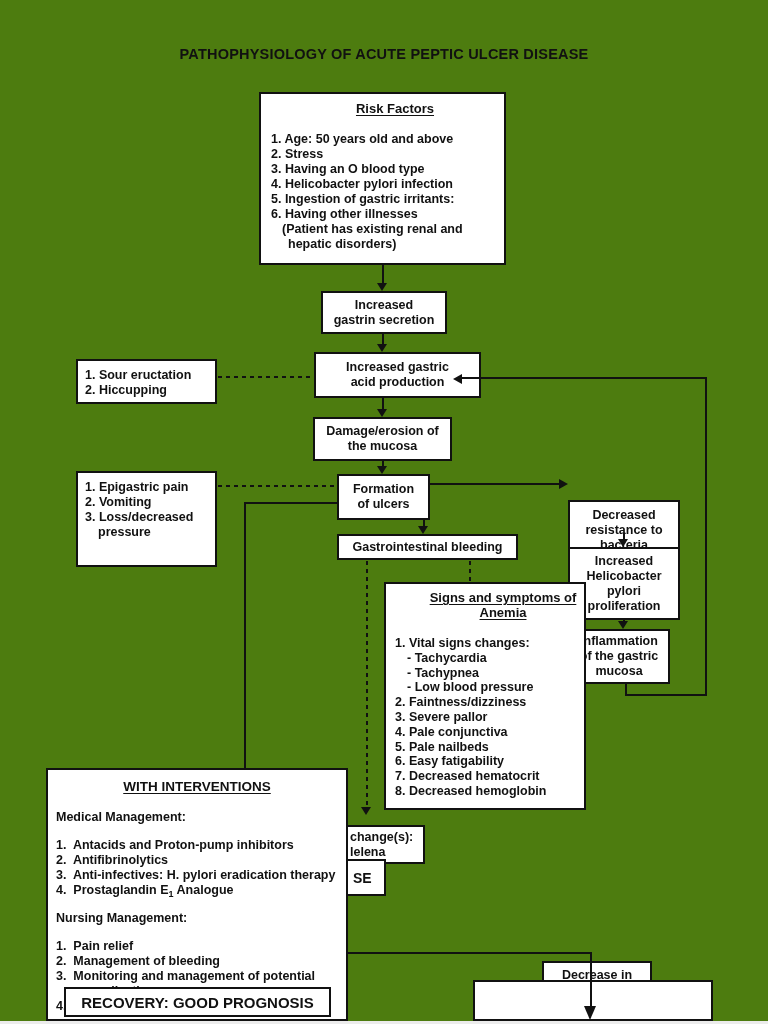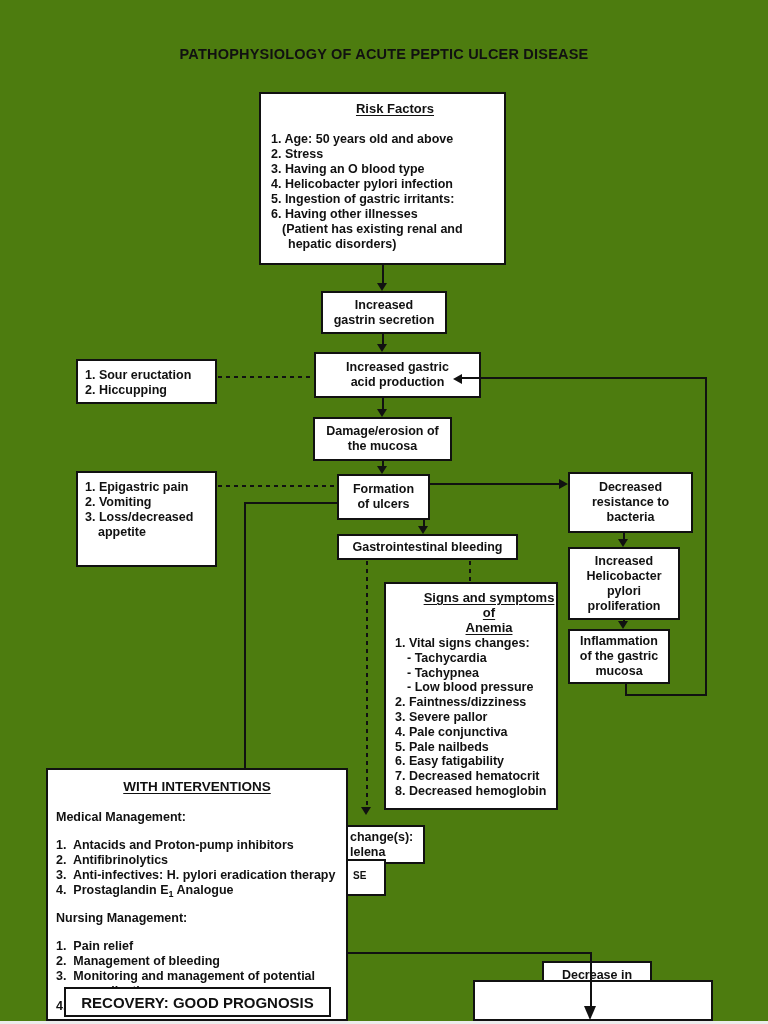--- a/index.html
+++ b/index.html
@@ -65,36 +65,36 @@
     <div class="lines fs12" style="left:7px;top:7px;">
       <div>1. Sour eructation</div>
       <div>2. Hiccupping</div>
     </div>
   </div>
   <div class="box" style="left:76px;top:471px;width:141px;height:96px;">
     <div class="lines fs12" style="left:7px;top:7px;">
       <div>1. Epigastric pain</div>
       <div>2. Vomiting</div>
       <div>3. Loss/decreased</div>
-      <div class="ind-e">appetite</div>
+      <div class="ind-e">pressure</div>
     </div>
   </div>
 
-  <div class="box ctr fs12" style="left:568px;top:472px;width:125px;height:61px;">Decreased
+  <div class="box ctr fs12" style="left:568px;top:500px;width:112px;height:61px;">Decreased
 resistance to
 bacteria</div>
   <div class="box ctr fs12" style="left:568px;top:547px;width:112px;height:73px;">Increased
 Helicobacter
 pylori
 proliferation</div>
   <div class="box ctr fs12" style="left:568px;top:629px;width:102px;height:55px;">Inflammation
 of the gastric
 mucosa</div>
 
-  <div class="box" style="left:384px;top:582px;width:174px;height:228px;padding-left:36px;">
+  <div class="box" style="left:384px;top:582px;width:202px;height:228px;padding-left:36px;">
     <div class="boxtitle fs13" style="padding-top:6px;">Signs and symptoms of
 Anemia</div>
     <div class="lines" style="left:9px;top:52px;font-size:12.5px;line-height:14.8px;">
       <div>1. Vital signs changes:</div>
       <div class="ind-d">- Tachycardia</div>
       <div class="ind-d">- Tachypnea</div>
       <div class="ind-d">- Low blood pressure</div>
       <div>2. Faintness/dizziness</div>
       <div>3. Severe pallor</div>
       <div>4. Pale conjunctiva</div>
@@ -105,21 +105,21 @@
     </div>
   </div>
 
   <div class="box" style="left:300px;top:808px;width:125px;height:39px;z-index:1;margin-top:17px;">
     <div class="lines" style="left:48px;top:3px;font-size:12.5px;line-height:14.5px;">
       <div>change(s):</div>
       <div>lelena</div>
     </div>
   </div>
   <div class="box" style="left:300px;top:859px;width:86px;height:37px;z-index:1;">
-    <div style="position:absolute;left:51px;top:9px;font-size:10px;font-weight:bold;">SE</div>
+    <div style="position:absolute;left:51px;top:9px;font-size:14px;font-weight:bold;">SE</div>
   </div>
 
   <div class="box" style="left:46px;top:768px;width:302px;height:253px;z-index:2;">
     <div class="boxtitle" style="padding-top:9px;font-size:13.5px;">WITH INTERVENTIONS</div>
     <div class="lines fs12" style="left:8px;top:40px;">
       <div>Medical Management:</div>
     </div>
     <div class="lines fs12" style="left:8px;top:68px;">
       <div>1.  Antacids and Proton-pump inhibitors</div>
       <div>2.  Antifibrinolytics</div>

